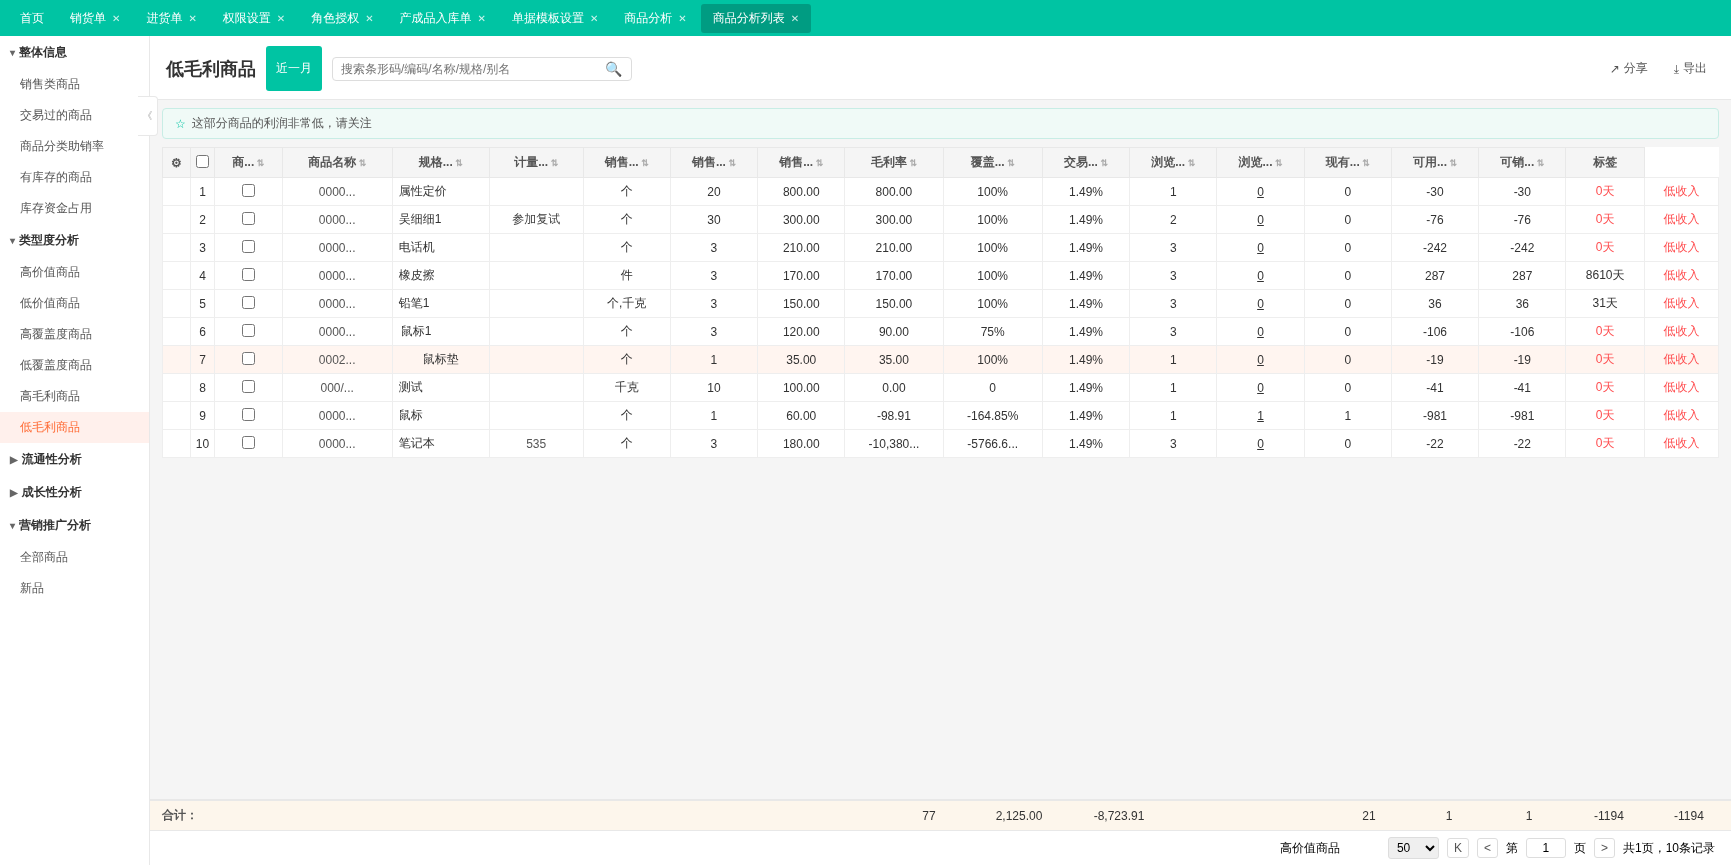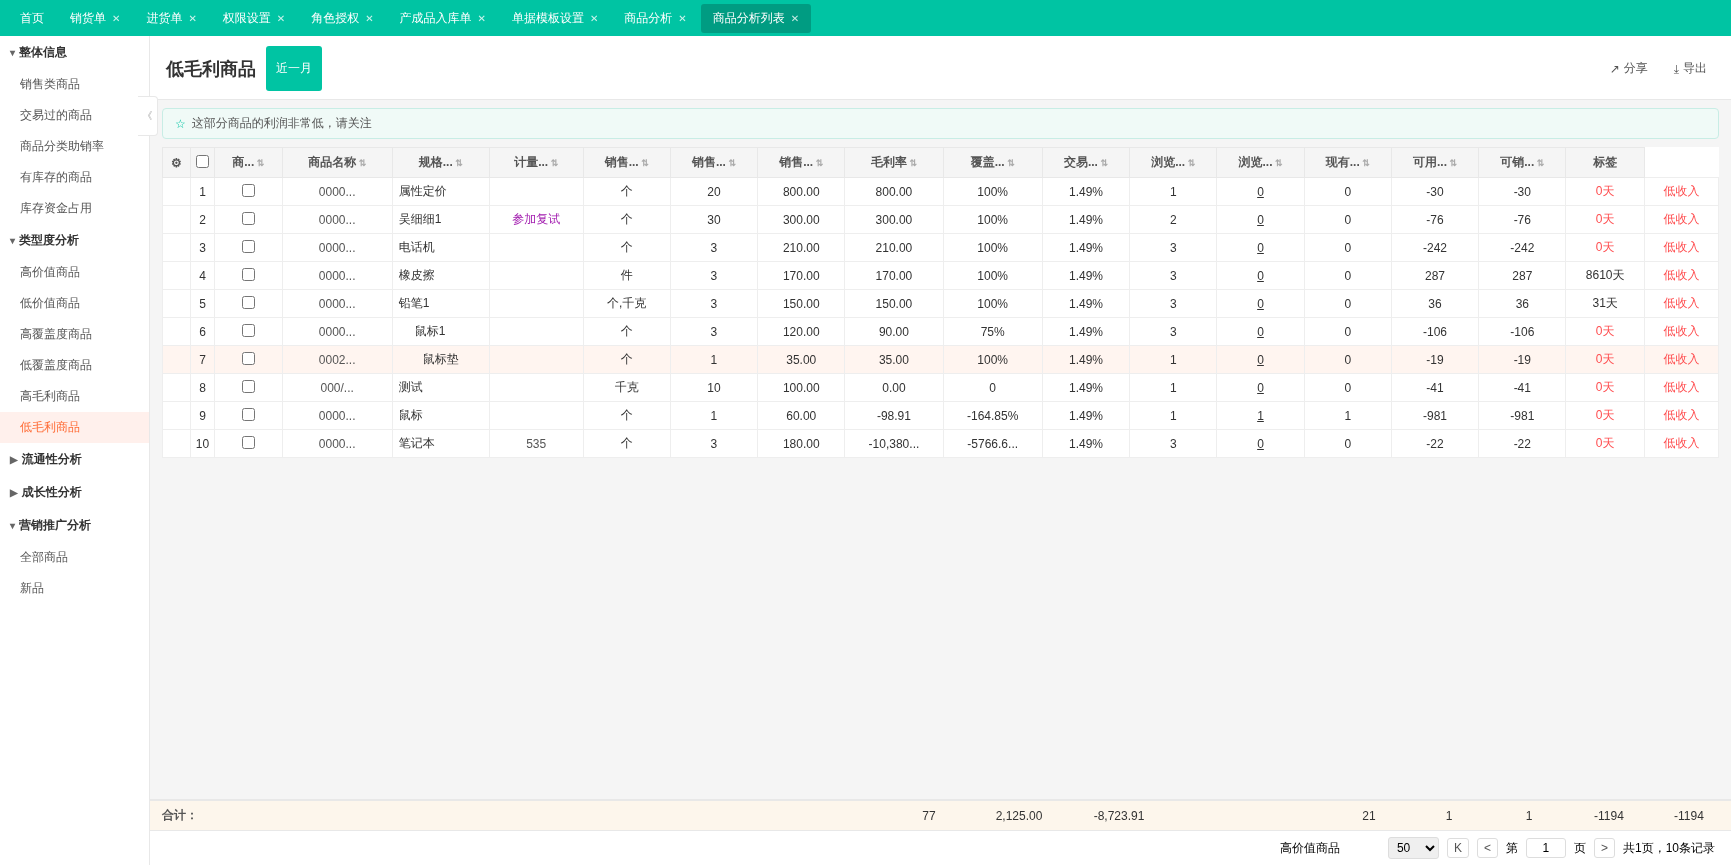--- a/index.html
+++ b/index.html
@@ -356,20 +356,24 @@
     </div>
   </div>
 
   <div class="collapse-btn">《</div>
 
   <div class="main-content">
 
     <div class="page-header">
       <h1 class="page-title">低毛利商品</h1>
       <button class="date-btn">近一月</button>
+      <div class="search-box">
+        <input type="text" placeholder="搜索条形码/编码/名称/规格/别名" style="">
+        <span class="search-icon">🔍</span>
+      </div>
       <div class="header-actions">
         <div class="action-btn">
           <span>↗</span>
           <span>分享</span>
         </div>
         <div class="action-btn">
           <span>⤓</span>
           <span>导出</span>
         </div>
       </div>
@@ -425,21 +429,21 @@
       <td>-30</td>
       <td style="color:#ff4d4f">0天</td>
       <td style="color:#ff4d4f;">低收入</td>
     </tr>
             <tr>
       <td></td>
       <td style="color:#333;">2</td>
       <td><input type="checkbox" style=""></td>
       <td style="color:#555;">0000...</td>
       <td style="text-align:left;padding-left:6px;color:#333;">吴细细1</td>
-      <td style="color:#a21caf;">参加复试</td>
+      <td style="color:#404040;">参加复试</td>
       <td>个</td>
       <td>30</td>
       <td>300.00</td>
       <td>300.00</td>
       <td>100%</td>
       <td>1.49%</td>
       <td>2</td>
       <td><span class="link-underline">0</span></td>
       <td>0</td>
       <td>-76</td>
@@ -508,21 +512,21 @@
       <td>36</td>
       <td>36</td>
       <td style="">31天</td>
       <td style="color:#ff4d4f;">低收入</td>
     </tr>
             <tr>
       <td></td>
       <td style="color:#333;">6</td>
       <td><input type="checkbox" style=""></td>
       <td style="color:#555;">0000...</td>
-      <td style="text-align:left;padding-left:22px;color:#333;">鼠标1</td>
+      <td style="text-align:left;padding-left:8px;color:#333;">鼠标1</td>
       <td style="color:#555;"></td>
       <td>个</td>
       <td>3</td>
       <td>120.00</td>
       <td>90.00</td>
       <td>75%</td>
       <td>1.49%</td>
       <td>3</td>
       <td><span class="link-underline">0</span></td>
       <td>0</td>

